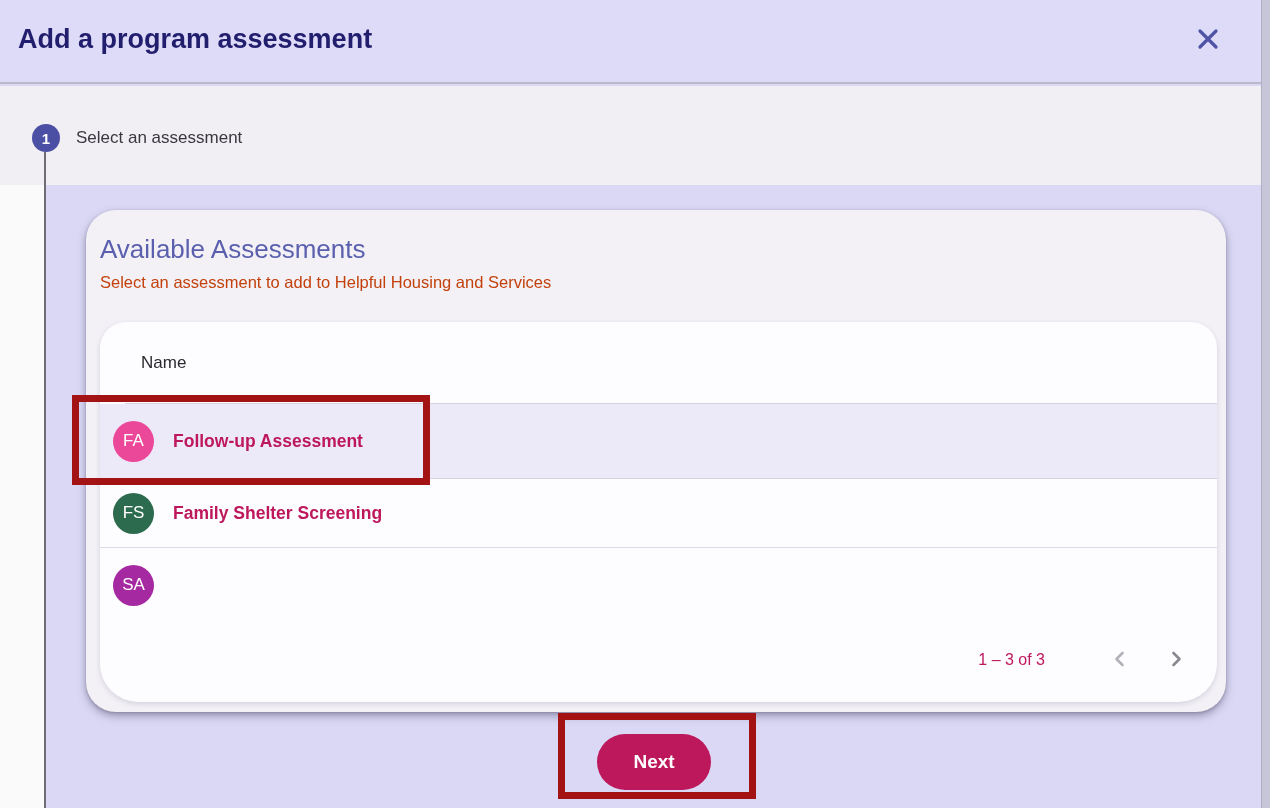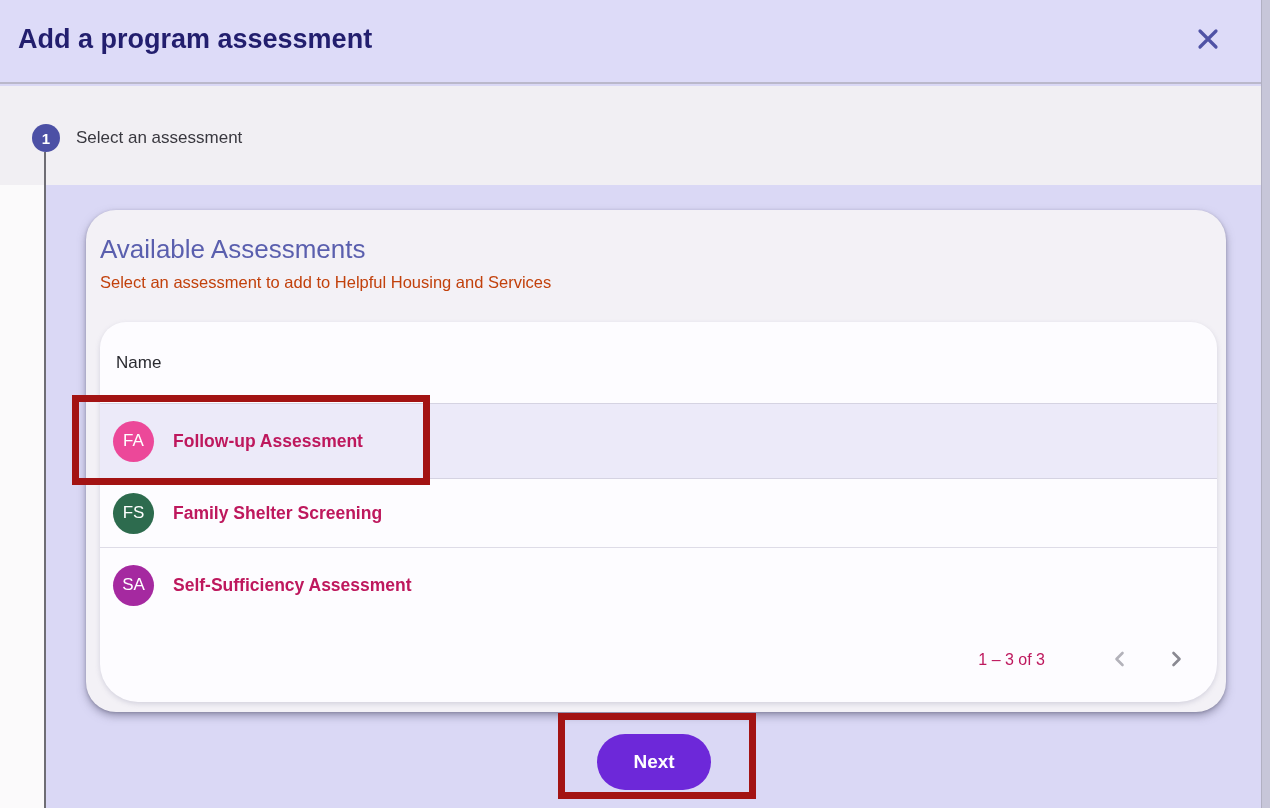--- a/index.html
+++ b/index.html
@@ -70,21 +70,21 @@
   
   .table-card {
     position: absolute; left: 14px; top: 112px; width: 1117px; height: 380px;
     background: #fdfcff; border-radius: 26px 26px 38px 38px;
     box-shadow: 0 2px 5px rgba(120,118,150,0.25);
     overflow: hidden;
   }
   .table-head {
     height: 82px; display: flex; align-items: center; padding-left: 16px;
     border-bottom: 1px solid #d5d3e2;
-    font-size: 17px; color: #2a2a30;
+    font-size: 17px; color: #2a2a30; margin-left: 25px;
   }
   .table-row {
     display: flex; align-items: center; padding-left: 13px; cursor: pointer;
   }
   .row-0 { height: 75px; background: #eceaf9; border-bottom: 1px solid #d5d3e2; }
   .row-1 { height: 69px; border-bottom: 1px solid #dedce7; }
   .row-2 { height: 74px; }
   .avatar {
     width: 41px; height: 41px; border-radius: 50%; flex: 0 0 41px;
     color: #ffffff; font-size: 17px; font-weight: 500;
@@ -167,21 +167,20 @@
         <div class="row-name">Follow-up Assessment</div>
       </div>
 
       <div class="table-row row-1">
         <div class="avatar" style="background: rgb(45, 107, 78);">FS</div>
         <div class="row-name">Family Shelter Screening</div>
       </div>
 
       <div class="table-row row-2">
         <div class="avatar" style="background: rgb(165, 41, 160);">SA</div>
-        <div class="row-name">Self-Sufficiency Assessment</div>
       </div>
 
       <div class="pagination">
         <span class="page-range">1 – 3 of 3</span>
         <button class="pager-btn pager-prev" aria-label="Previous page">
           <span>
             <svg width="18" height="18" viewBox="0 0 18 18">
               <path d="M11.5 3 L5.5 9 L11.5 15" stroke="#b3b2ba" stroke-width="2.6" fill="none" stroke-linecap="round" stroke-linejoin="round"></path>
             </svg>
           </span>
@@ -190,20 +189,20 @@
           <span>
             <svg width="18" height="18" viewBox="0 0 18 18">
               <path d="M6.5 3 L12.5 9 L6.5 15" stroke="#8a8992" stroke-width="2.6" fill="none" stroke-linecap="round" stroke-linejoin="round"></path>
             </svg>
           </span>
         </button>
       </div>
     </div>
   </div>
 
-  <button class="next-btn" style="background: #6d28d9;">Next</button>
+  <button class="next-btn" style="background: #be185d;">Next</button>
 
   <div class="annotation-box annotation-row" style="border-color: rgb(163, 19, 19);"></div>
   <div class="annotation-box annotation-next" style="border-color: rgb(163, 19, 19);"></div>
 
   <div class="scrollbar-track"></div>
 
 </div>
 
 </body></html>

